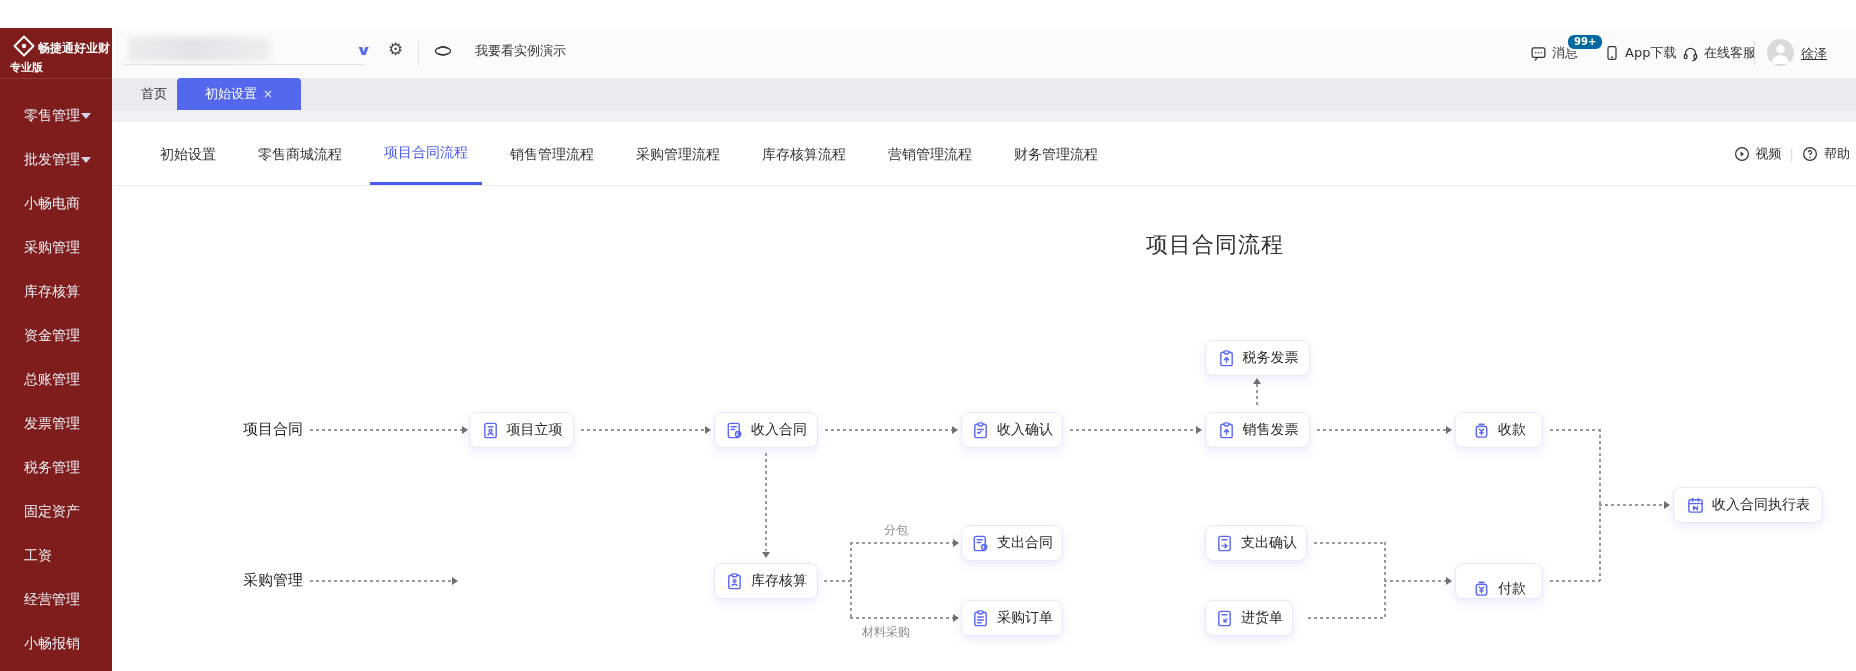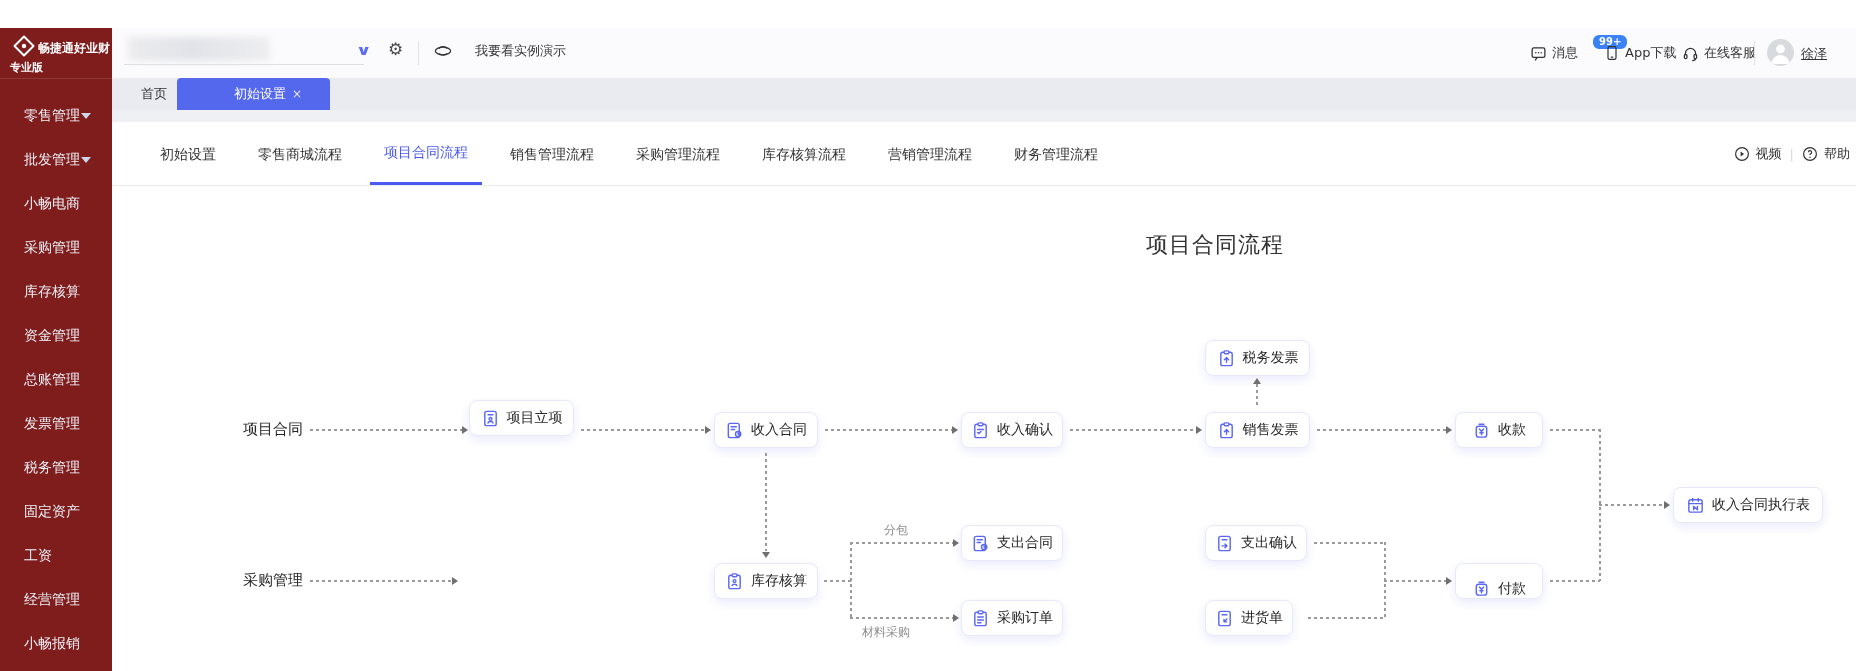--- a/index.html
+++ b/index.html
@@ -23,30 +23,30 @@
   #header{left:112px;top:28px;width:1744px;height:50px;background:#fbfbfd;}
   #company-blur{position:absolute;left:16px;top:9px;width:142px;height:24px;border-radius:4px;
       background:linear-gradient(90deg,#ececef 0%,#e2e3e8 45%,#eeeef1 100%);filter:blur(3px);}
   #company-underline{position:absolute;left:12px;top:36px;width:240px;border-top:1px solid #dfe0e5;}
   #header-chevron{position:absolute;left:246px;top:14px;font-size:14px;color:#5b6cf0;font-weight:bold;transform:scaleX(1.4);}
   #header-gear{position:absolute;left:276px;top:11px;font-size:17px;color:#4a4a4a;cursor:pointer;}
   .vdiv{position:absolute;top:13px;height:24px;border-left:1px solid #e1e2e6;}
   #demo-entry{position:absolute;left:322px;top:14px;font-size:13px;color:#333;cursor:pointer;display:flex;align-items:center;gap:23px;}
   #header-right{position:absolute;right:0;top:0;width:340px;height:50px;}
   .hr-item{position:absolute;top:16px;font-size:13px;color:#333;cursor:pointer;display:flex;align-items:center;gap:5px;white-space:nowrap;}
-  #msg-badge{position:absolute;left:36px;top:-11px;background:#3b82f6;color:#fff;font-size:10px;line-height:12px;
-      padding:1px 6px;border-radius:8px;border:2px solid #fff;font-weight:bold;margin-left:25px;}
+  #msg-badge{position:absolute;left:36px;top:-11px;background:#0369a1;color:#fff;font-size:10px;line-height:12px;
+      padding:1px 6px;border-radius:8px;border:2px solid #fff;font-weight:bold;}
   #avatar{position:absolute;left:251px;top:11px;width:27px;height:27px;border-radius:50%;background:#d9dadd;overflow:hidden;}
   #username{position:absolute;left:285px;top:17px;font-size:13px;color:#333;white-space:nowrap;text-decoration:underline;}
 
   
   #wintab-row{left:112px;top:78px;width:1744px;height:32px;background:#e9ebf1;}
   #tab-home{position:absolute;left:13px;top:0;height:32px;line-height:32px;padding:0 16px;font-size:13px;color:#333;cursor:pointer;}
   #tab-active{position:absolute;left:65px;top:0;height:32px;line-height:32px;width:124px;text-align:center;
-      background:#5468ee;color:#fff;font-size:13px;border-radius:4px 4px 0 0;cursor:pointer;padding-left:29px;}
+      background:#5468ee;color:#fff;font-size:13px;border-radius:4px 4px 0 0;cursor:pointer;}
   #tab-active .x{margin-left:6px;font-size:12px;color:rgba(255,255,255,.85);}
 
   #gray-gap{left:112px;top:110px;width:1744px;height:12px;background:#eef0f4;}
   #panel{left:112px;top:122px;width:1744px;height:549px;background:#fff;}
 
   
   #flowtabs{position:absolute;left:0;top:0;width:1744px;height:64px;border-bottom:1px solid #ebebeb;
       display:flex;align-items:stretch;padding-left:27px;box-sizing:border-box;}
   .ftab{padding:0 14px;margin:0 7px;font-size:14px;line-height:64px;color:#333;cursor:pointer;white-space:nowrap;}
   .ftab.active{color:#4a5af3;border-bottom:3px solid #4a5af3;line-height:61px;}
@@ -199,21 +199,21 @@
       </svg>
     </span>
     <span>帮助</span>
   </div>
 
   <div id="flow-title">项目合同流程</div>
 
   <div class="rowlabel" style="left:131px;top:298px;">项目合同</div>
   <div class="rowlabel" style="left:131px;top:449px;">采购管理</div>
 
-  <div class="node" style="left:357px;top:278px;width:105px;">
+  <div class="node" style="left:357px;top:290px;width:105px;">
     <svg width="19" height="19" viewBox="0 0 20 20" fill="none" stroke="#5b68f5" stroke-width="1.5" stroke-linecap="round" stroke-linejoin="round">
       <rect x="4" y="2.5" width="12" height="15" rx="2"></rect>
         <path d="M7.5 6h5"></path>
         <circle cx="10" cy="10.5" r="1.5"></circle>
         <path d="M7.3 14.7c.5-2 4.9-2 5.4 0"></path>
     </svg>
     <span>项目立项</span>
   </div>
   <div class="node" style="left:602px;top:290px;width:104px;">
     <svg width="19" height="19" viewBox="0 0 20 20" fill="none" stroke="#5b68f5" stroke-width="1.5" stroke-linecap="round" stroke-linejoin="round">

